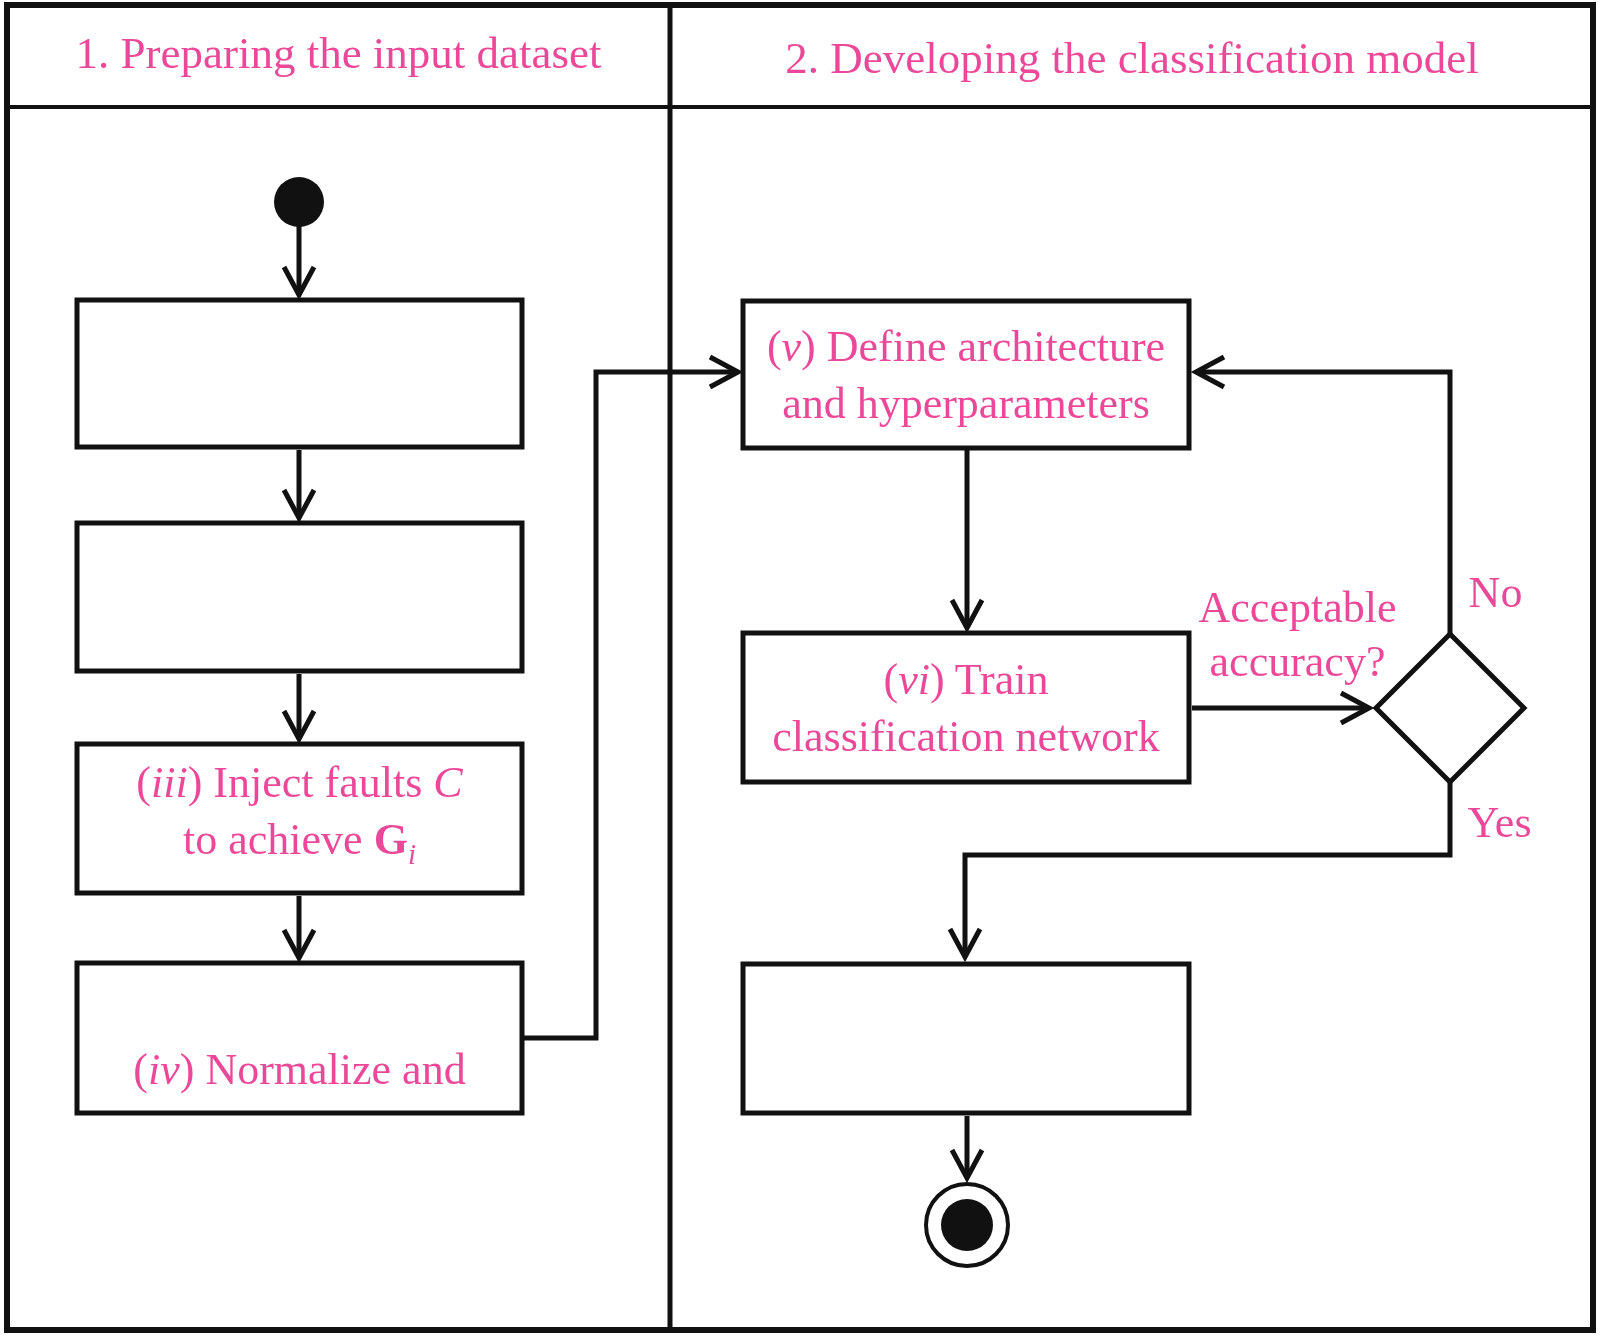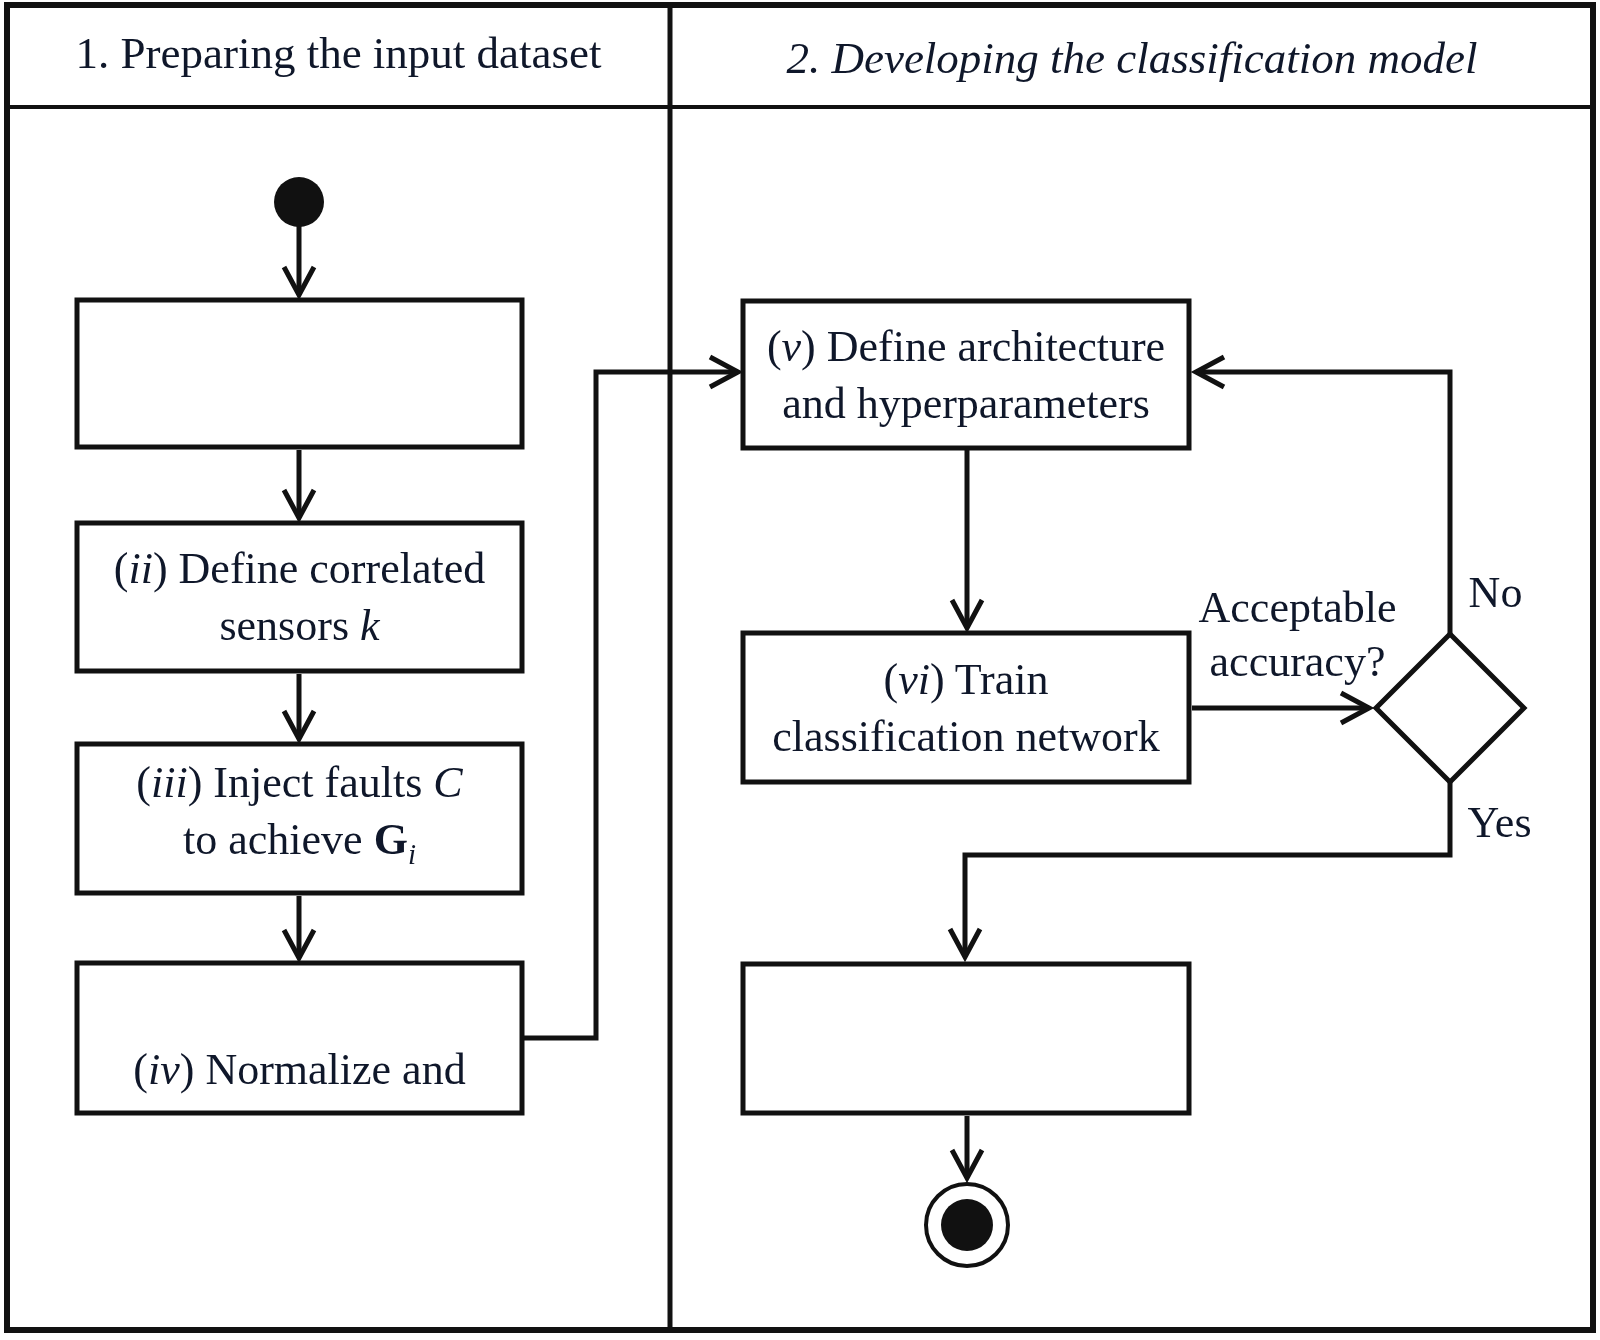--- a/index.html
+++ b/index.html
@@ -1,21 +1,21 @@
 <!DOCTYPE html>
 <html><head>
 <meta charset="utf-8">
 <style>
   html,body{margin:0;padding:0;background:#ffffff;}
   body{width:1600px;height:1340px;position:relative;overflow:hidden;
        font-family:"Liberation Serif", serif;color:#111111;}
   .stage{position:absolute;left:0;top:0;width:1600px;height:1340px;}
   svg{position:absolute;left:0;top:0;}
   .txt{position:absolute;display:flex;align-items:center;justify-content:center;
-       text-align:center;font-size:44px;color:#0f172a;white-space:nowrap;}
+       text-align:center;font-size:44px;color:#ec4899;white-space:nowrap;}
   .two{flex-direction:column;line-height:57px;}
   .hdr{font-size:45px;}
   .lbl{line-height:54px;justify-content:center;}
   .it{font-style:italic;}
   .bd{font-weight:bold;}
   .subi{font-style:italic;font-size:29px;vertical-align:-10px;}
 </style>
 </head>
 <body>
 
@@ -53,26 +53,22 @@
     <path d="M299,896 V958" fill="none" stroke="#111111" stroke-width="5" marker-end="url(#ah)"></path>
     <path d="M522,1038 H596 V372 H738" fill="none" stroke="#111111" stroke-width="5" marker-end="url(#ah)"></path>
     <path d="M967,450 V628" fill="none" stroke="#111111" stroke-width="5" marker-end="url(#ah)"></path>
     <path d="M1192,708 H1369" fill="none" stroke="#111111" stroke-width="5" marker-end="url(#ah)"></path>
     <path d="M1450,634 V372 H1196" fill="none" stroke="#111111" stroke-width="5" marker-end="url(#ah)"></path>
     <path d="M1450,780 V855 H965 V957" fill="none" stroke="#111111" stroke-width="5" marker-end="url(#ah)"></path>
     <path d="M967,1116 V1178" fill="none" stroke="#111111" stroke-width="5" marker-end="url(#ah)"></path>
   </svg>
 
   <div class="txt hdr" style="left:7px;top:0;width:663px;height:105px;">1. Preparing the input dataset</div>
-  <div class="txt hdr" style="left:670px;top:0;width:924px;height:116px;font-style:italic;">2. Developing the classification model</div>
+  <div class="txt hdr" style="left:670px;top:0;width:924px;height:116px;">2. Developing the classification model</div>
 
-  <div class="txt two" style="left:77px;top:523px;width:445px;height:148px;">
-    <div><span>(</span><span class="it">ii</span><span>) Define correlated</span></div>
-    <div><span>sensors </span><span class="it">k</span></div>
-  </div>
   <div class="txt two" style="left:77px;top:744px;width:445px;height:149px;">
     <div><span>(</span><span class="it">iii</span><span>) Inject faults </span><span class="it">C</span></div>
     <div><span>to achieve </span><span class="bd">G</span><span class="subi">i</span></div>
   </div>
   <div class="txt two" style="left:77px;top:994px;width:445px;height:150px;">
     <div><span>(</span><span class="it">iv</span><span>) Normalize and</span></div>
   </div>
   <div class="txt two" style="left:743px;top:301px;width:446px;height:147px;">
     <div><span>(</span><span class="it">v</span><span>) Define architecture</span></div>
     <div><span>and hyperparameters</span></div>

